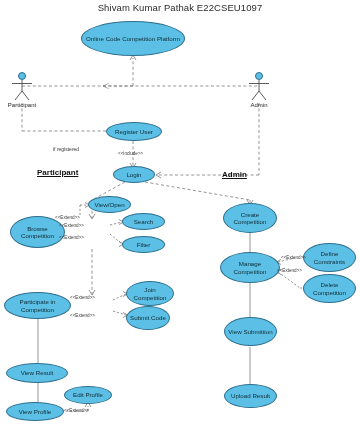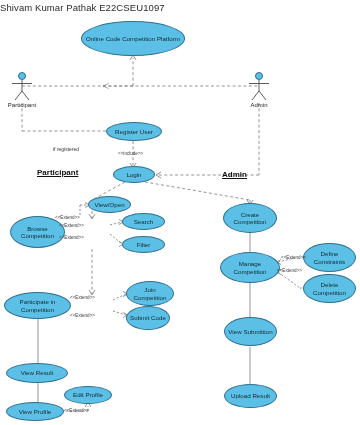--- a/index.html
+++ b/index.html
@@ -8,21 +8,21 @@
     background:#ffffff;
     font-family:"Liberation Sans", sans-serif;
     overflow:hidden;
     position:relative;
   }
   #diagram-root{position:relative;width:360px;height:425px;}
   svg#edges{position:absolute;left:0;top:0;width:360px;height:425px;}
 
   .title{
     position:absolute;left:0;top:2px;width:360px;
-    text-align:left;font-size:9.5px;color:#2b2b2b;
+    text-align:center;font-size:9.5px;color:#2b2b2b;
     letter-spacing:.1px;
   }
 
   .ellipse{
     position:absolute;
     background:#5CC0E6;
     border:1px solid #2e6f8e;
     border-radius:50%;
     display:flex;align-items:center;justify-content:center;
     text-align:center;

